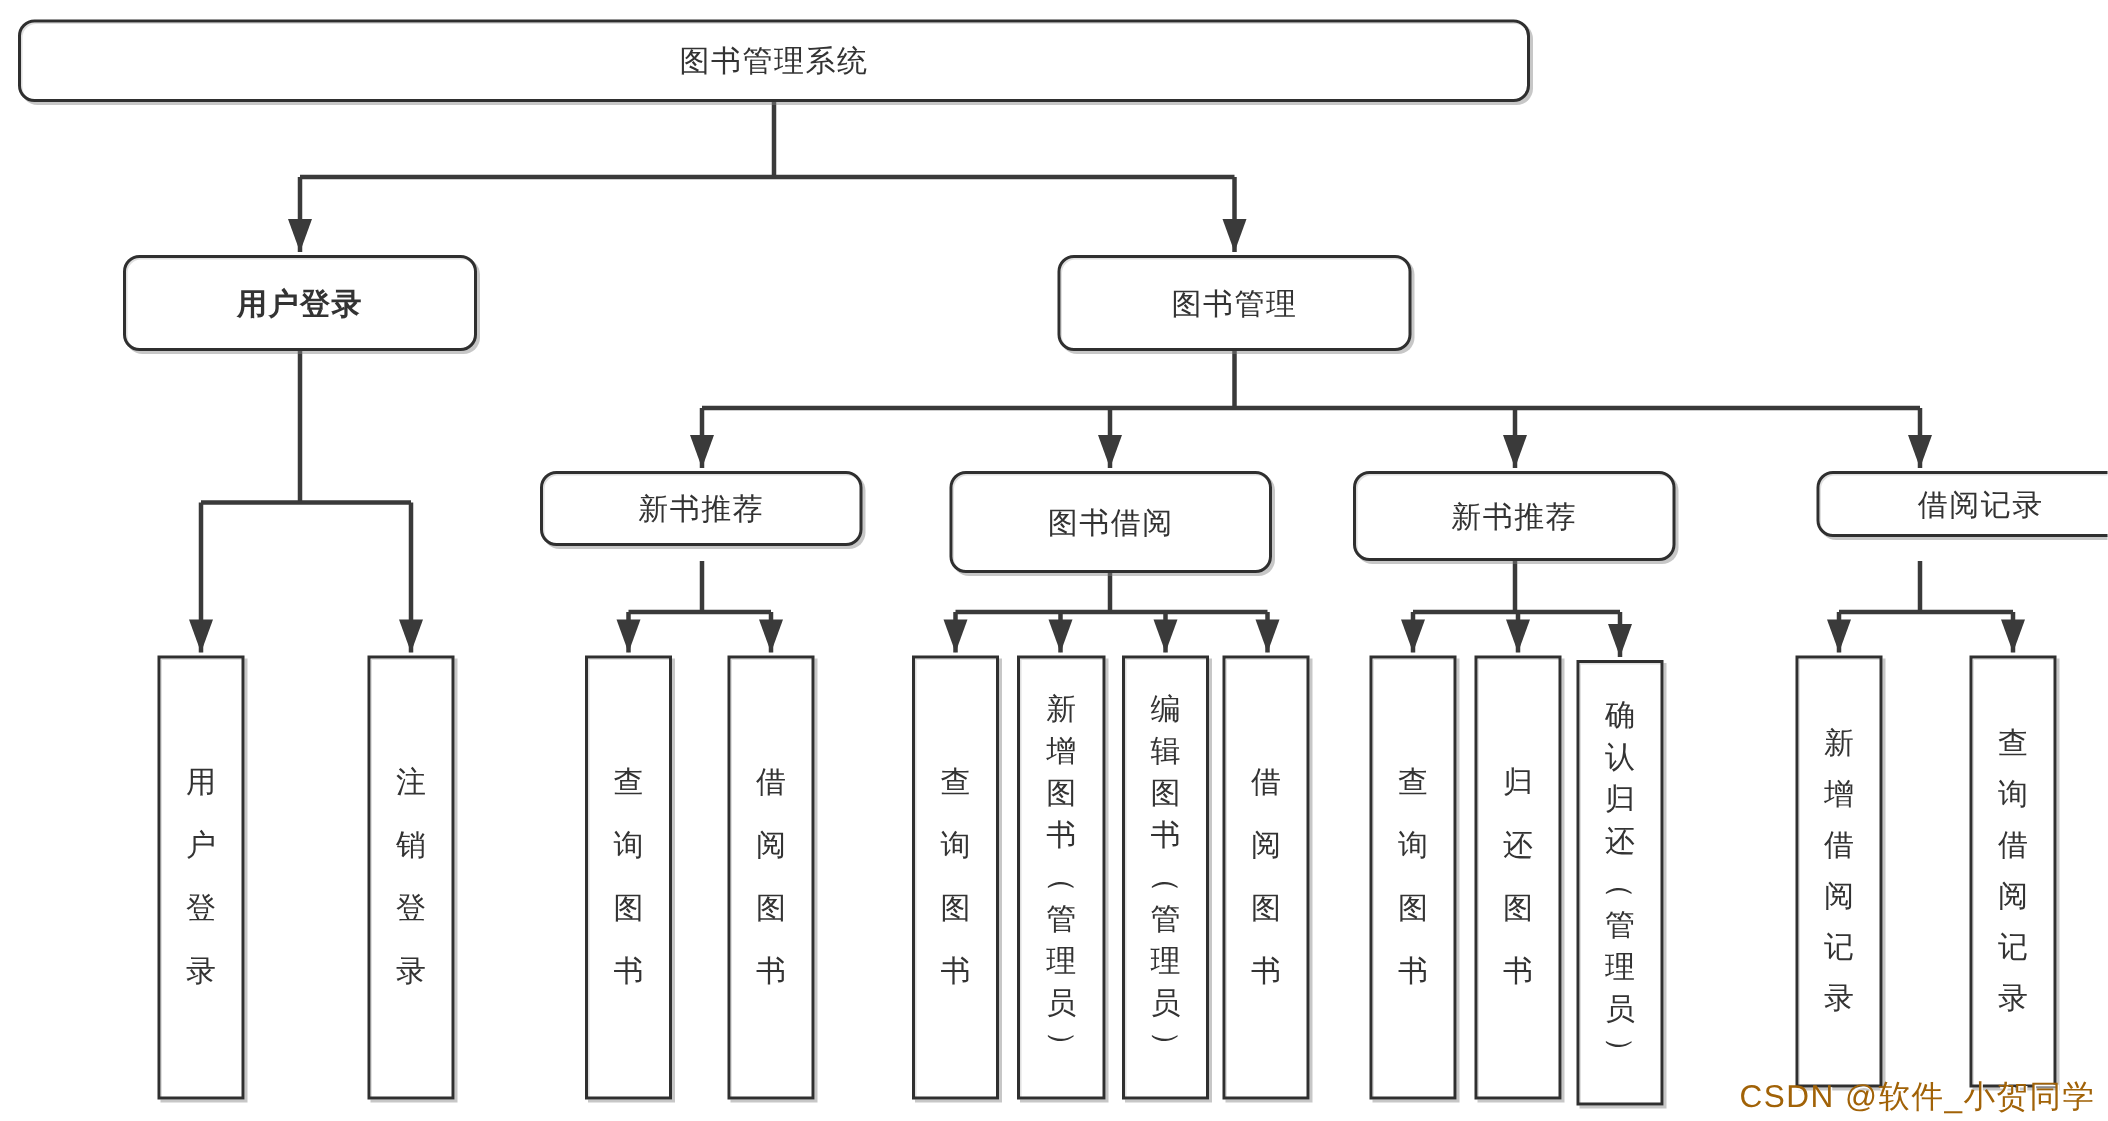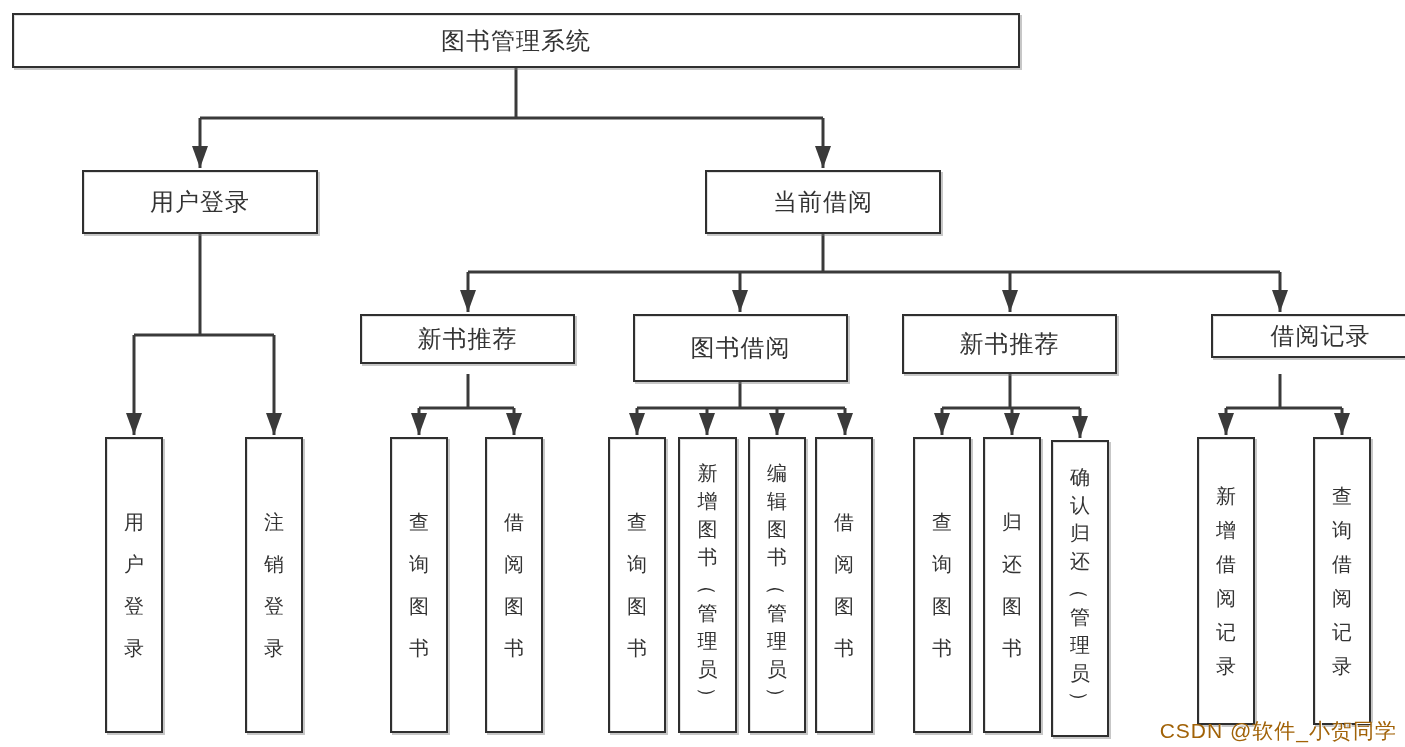--- a/index.html
+++ b/index.html
@@ -9,21 +9,21 @@
   }
   #stage{position:absolute;left:0;top:0;width:1405px;height:747px;}
   svg.connectors{position:absolute;left:0;top:0;z-index:1;}
   .node{
     position:absolute;z-index:2;background:#ffffff;
     border:2px solid #2f2f2f;
     box-shadow:2px 2px 0 rgba(130,130,130,.45), inset 1px 1px 0 rgba(130,130,130,.25);
     display:flex;align-items:center;justify-content:center;
     color:#333;box-sizing:border-box;
   }
-  .node.h{font-size:24px;letter-spacing:1px;}
+  .node.h{font-size:20px;letter-spacing:1px;border-radius:11px;}
   .node.v{flex-direction:column;}
   .node.v .ch{
     font-size:20px;line-height:20px;height:20px;display:block;color:#333;
   }
   .node.v .ch.rot{transform:rotate(90deg);}
   .gap-wide{gap:22px;}
   .gap-mid{gap:14px;}
   .gap-tight{gap:8px;}
   .watermark{
     position:absolute;z-index:3;right:8px;bottom:2px;
@@ -73,34 +73,34 @@
         <line x1="942" y1="408" x2="942" y2="435" marker-end="url(#arrow)"></line>
         <line x1="1012" y1="408" x2="1012" y2="435" marker-end="url(#arrow)"></line>
         <line x1="1080" y1="408" x2="1080" y2="438" marker-end="url(#arrow)"></line>
         <line x1="1226" y1="408" x2="1226" y2="435" marker-end="url(#arrow)"></line>
         <line x1="1342" y1="408" x2="1342" y2="435" marker-end="url(#arrow)"></line>
       </g>
   </svg>
 
   <div id="nodes">
       <div class="node h" style="left: 12px; top: 13px; width: 1008px; height: 55px;">图书管理系统</div>
-      <div class="node h" style="left: 82px; top: 170px; width: 236px; height: 64px;">用户登录</div>
+      <div class="node h" style="left: 82px; top: 170px; width: 236px; height: 64px; font-weight: bold;">用户登录</div>
       <div class="node v gap-wide" style="left: 105px; top: 437px; width: 58px; height: 296px;">
         <span class="ch">用</span>
         <span class="ch">户</span>
         <span class="ch">登</span>
         <span class="ch">录</span>
       </div>
       <div class="node v gap-wide" style="left: 245px; top: 437px; width: 58px; height: 296px;">
         <span class="ch">注</span>
         <span class="ch">销</span>
         <span class="ch">登</span>
         <span class="ch">录</span>
       </div>
-      <div class="node h" style="left: 705px; top: 170px; width: 236px; height: 64px;">当前借阅</div>
+      <div class="node h" style="left: 705px; top: 170px; width: 236px; height: 64px;">图书管理</div>
       <div class="node h" style="left: 360px; top: 314px; width: 215px; height: 50px;">新书推荐</div>
       <div class="node v gap-wide" style="left: 390px; top: 437px; width: 58px; height: 296px;">
         <span class="ch">查</span>
         <span class="ch">询</span>
         <span class="ch">图</span>
         <span class="ch">书</span>
       </div>
       <div class="node v gap-wide" style="left: 485px; top: 437px; width: 58px; height: 296px;">
         <span class="ch">借</span>
         <span class="ch">阅</span>

